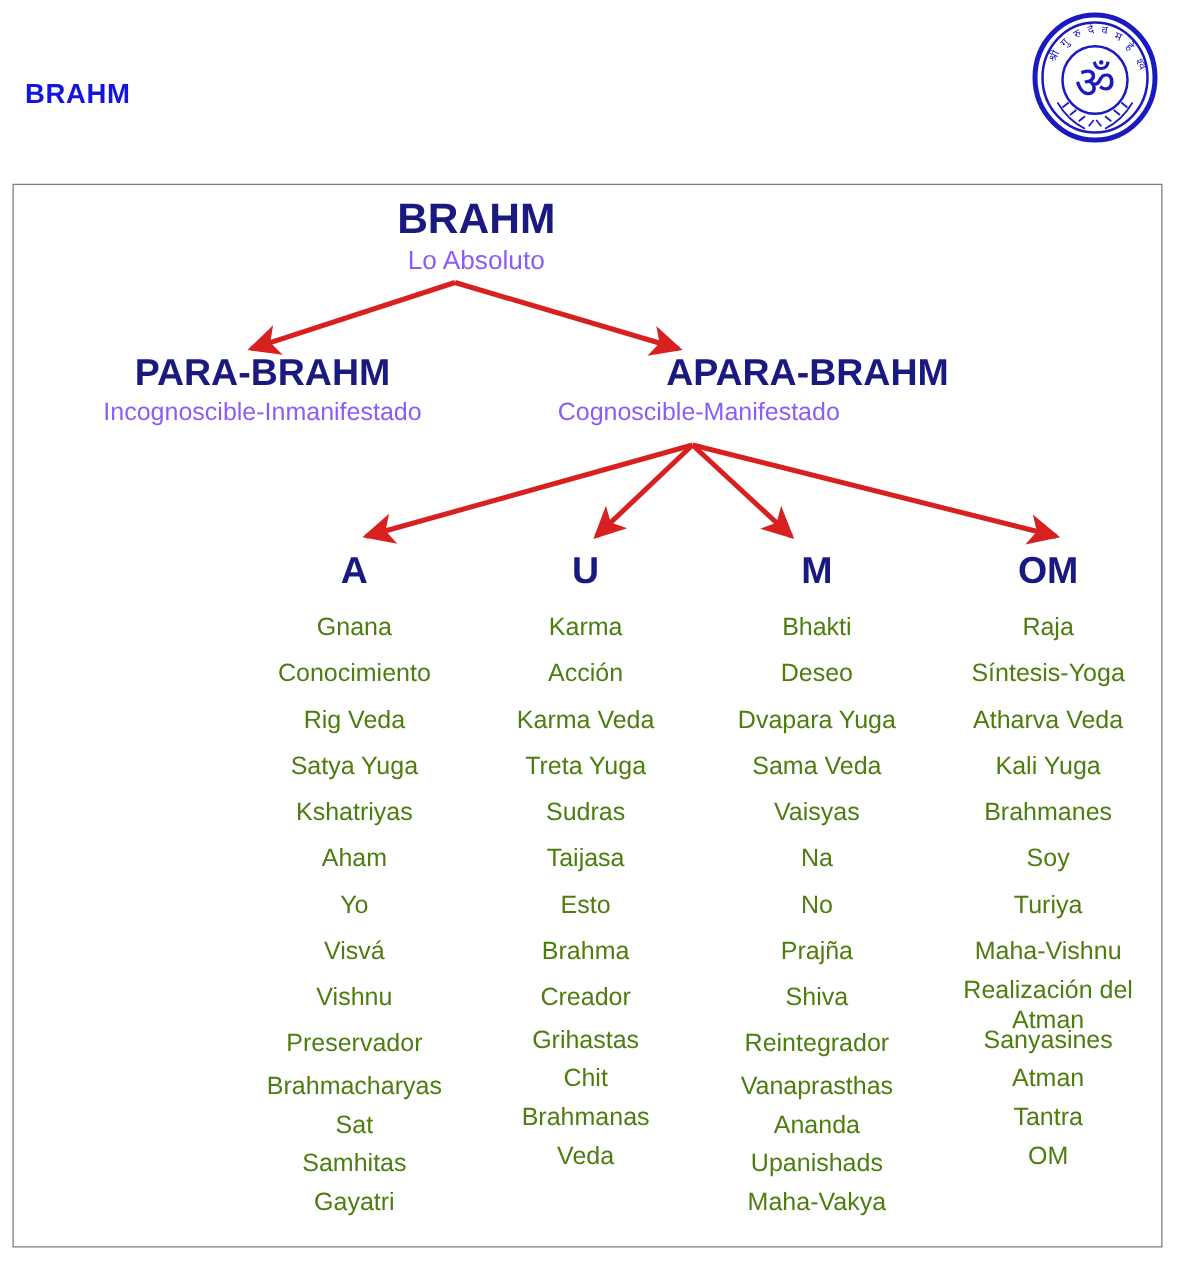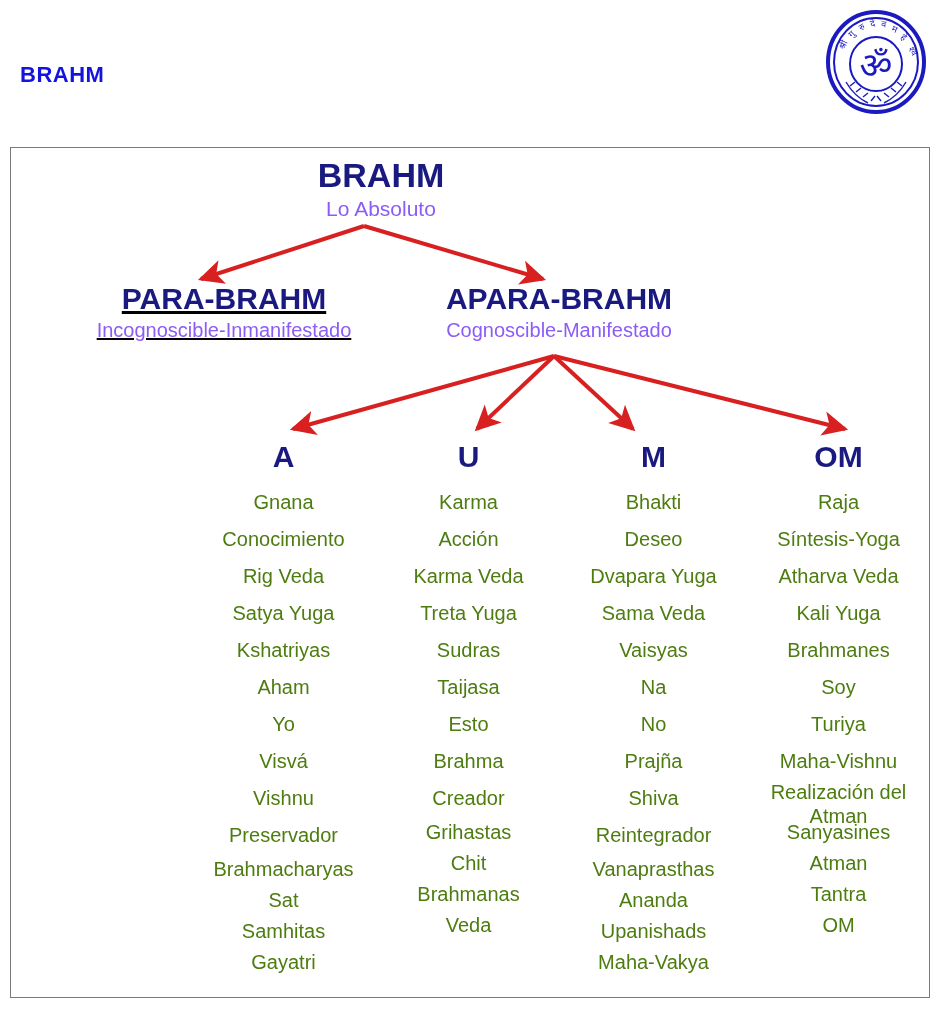--- a/index.html
+++ b/index.html
@@ -72,34 +72,33 @@
 
   #node-brahm {
     left: 195px;
     top: 10px;
     width: 350px;
   }
   #node-brahm .node-title { font-size: 34px; }
   #node-brahm .node-sub { font-size: 21px; margin-top: 3px; }
 
   #node-para {
-    left: 18px;
+    left: 4px;
     top: 135px;
     width: 390px;
-    text-decoration: underline;
   }
   #node-para .node-title { font-size: 30px; }
   #node-para .node-sub { font-size: 20px; margin-top: 4px; }
 
   #node-apara {
     left: 348px;
     top: 135px;
     width: 400px;
   }
-  #node-apara .node-title { font-size: 30px; }
+  #node-apara .node-title { font-size: 30px; text-align: right; }
   #node-apara .node-sub { font-size: 20px; margin-top: 4px; }
 
   
   #aum-table {
     position: absolute;
     left: 180px;
     top: 292px;
     width: 740px;
     display: flex;
   }

